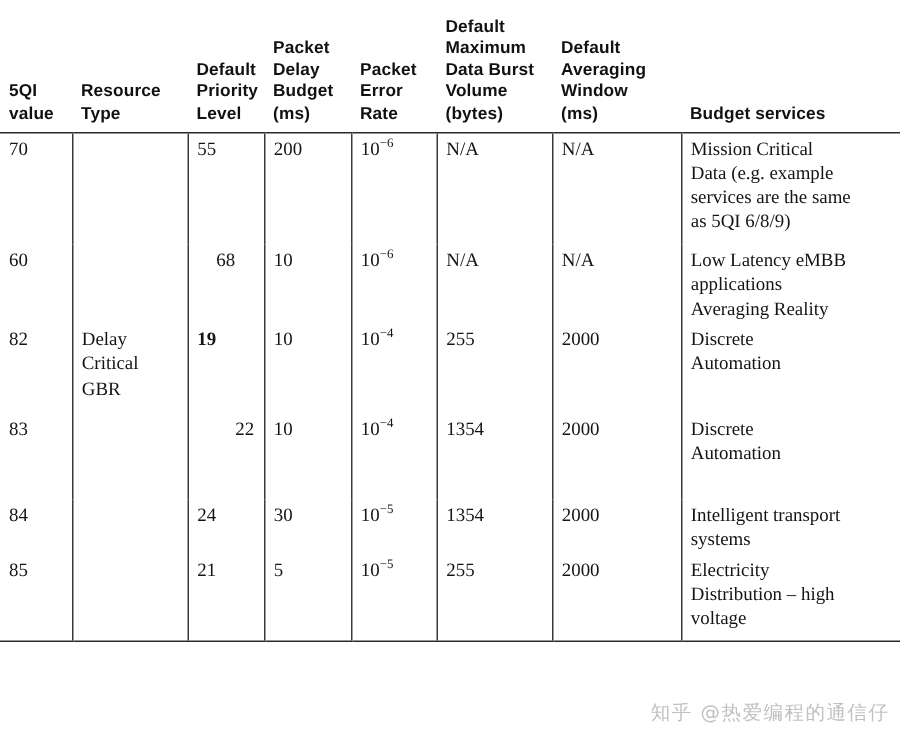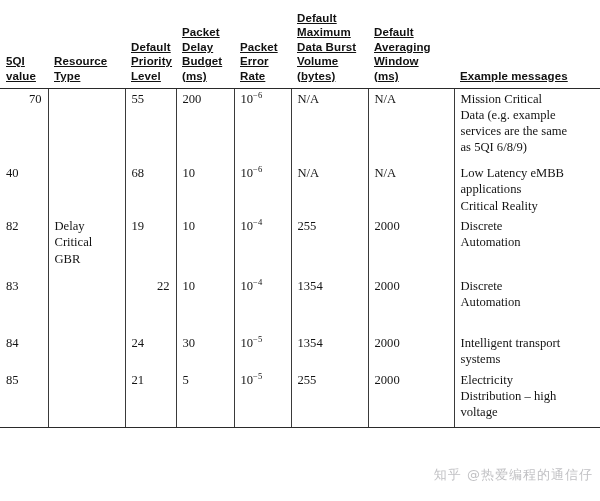--- a/index.html
+++ b/index.html
@@ -36,21 +36,20 @@
     font-family: "Liberation Sans", "DejaVu Sans", sans-serif;
     font-weight: bold;
     font-size: 11.5px;
     line-height: 14.6px;
     text-align: left;
     vertical-align: bottom;
     padding: 0 6px 4px 6px;
     border: none;
     color: #111111;
     letter-spacing: 0.1px;
-    text-decoration: underline;
   }
   thead tr {
     height: 88px;
   }
   thead th.hcell {
     border-bottom: 1.6px solid #2a2a2a;
   }
 
   
   tbody td {
@@ -137,55 +136,55 @@
 Rate</th>
         <th class="hcell" style="white-space: pre-line;">Default
 Maximum
 Data Burst
 Volume
 (bytes)</th>
         <th class="hcell" style="white-space: pre-line;">Default
 Averaging
 Window
 (ms)</th>
-        <th class="hcell" style="white-space: pre-line;">Example messages</th>
+        <th class="hcell" style="white-space: pre-line;">Budget services</th>
       </tr>
     </thead>
     <tbody id="table-body">
         <tr style="height: 75px;">
-          <td class="c-first" style="white-space: pre-line; text-align: right;">70</td>
+          <td class="c-first" style="white-space: pre-line;">70</td>
           <td class="rt-cell" style="white-space: pre-line;"></td>
           <td class="" style="white-space: pre-line;">55</td>
           <td class="" style="white-space: pre-line;">200</td>
           <td class=""><span>10</span><span class="sup">−6</span></td>
           <td class="" style="white-space: pre-line;">N/A</td>
           <td class="" style="white-space: pre-line;">N/A</td>
           <td class="svc" style="white-space: pre-line;">Mission Critical
 Data (e.g. example
 services are the same
 as 5QI 6/8/9)</td>
         </tr>
         <tr style="height: 53px;">
-          <td class="c-first" style="white-space: pre-line;">40</td>
-          <td class="rt-cell" style="white-space: pre-line;"></td>
-          <td class="" style="white-space: pre-line;">68</td>
+          <td class="c-first" style="white-space: pre-line;">60</td>
+          <td class="rt-cell" style="white-space: pre-line;"></td>
+          <td class="" style="white-space: pre-line; text-align: center;">68</td>
           <td class="" style="white-space: pre-line;">10</td>
           <td class=""><span>10</span><span class="sup">−6</span></td>
           <td class="" style="white-space: pre-line;">N/A</td>
           <td class="" style="white-space: pre-line;">N/A</td>
           <td class="svc" style="white-space: pre-line;">Low Latency eMBB
 applications
-Critical Reality</td>
+Averaging Reality</td>
         </tr>
         <tr style="height: 60px;">
           <td class="c-first" style="white-space: pre-line;">82</td>
           <td class="rt-cell" style="white-space: pre-line;">Delay
 Critical
 GBR</td>
-          <td class="" style="white-space: pre-line;">19</td>
+          <td class="" style="white-space: pre-line; font-weight: bold;">19</td>
           <td class="" style="white-space: pre-line;">10</td>
           <td class=""><span>10</span><span class="sup">−4</span></td>
           <td class="" style="white-space: pre-line;">255</td>
           <td class="" style="white-space: pre-line;">2000</td>
           <td class="svc" style="white-space: pre-line;">Discrete
 Automation</td>
         </tr>
         <tr style="height: 57px;">
           <td class="c-first" style="white-space: pre-line;">83</td>
           <td class="rt-cell" style="white-space: pre-line;"></td>

